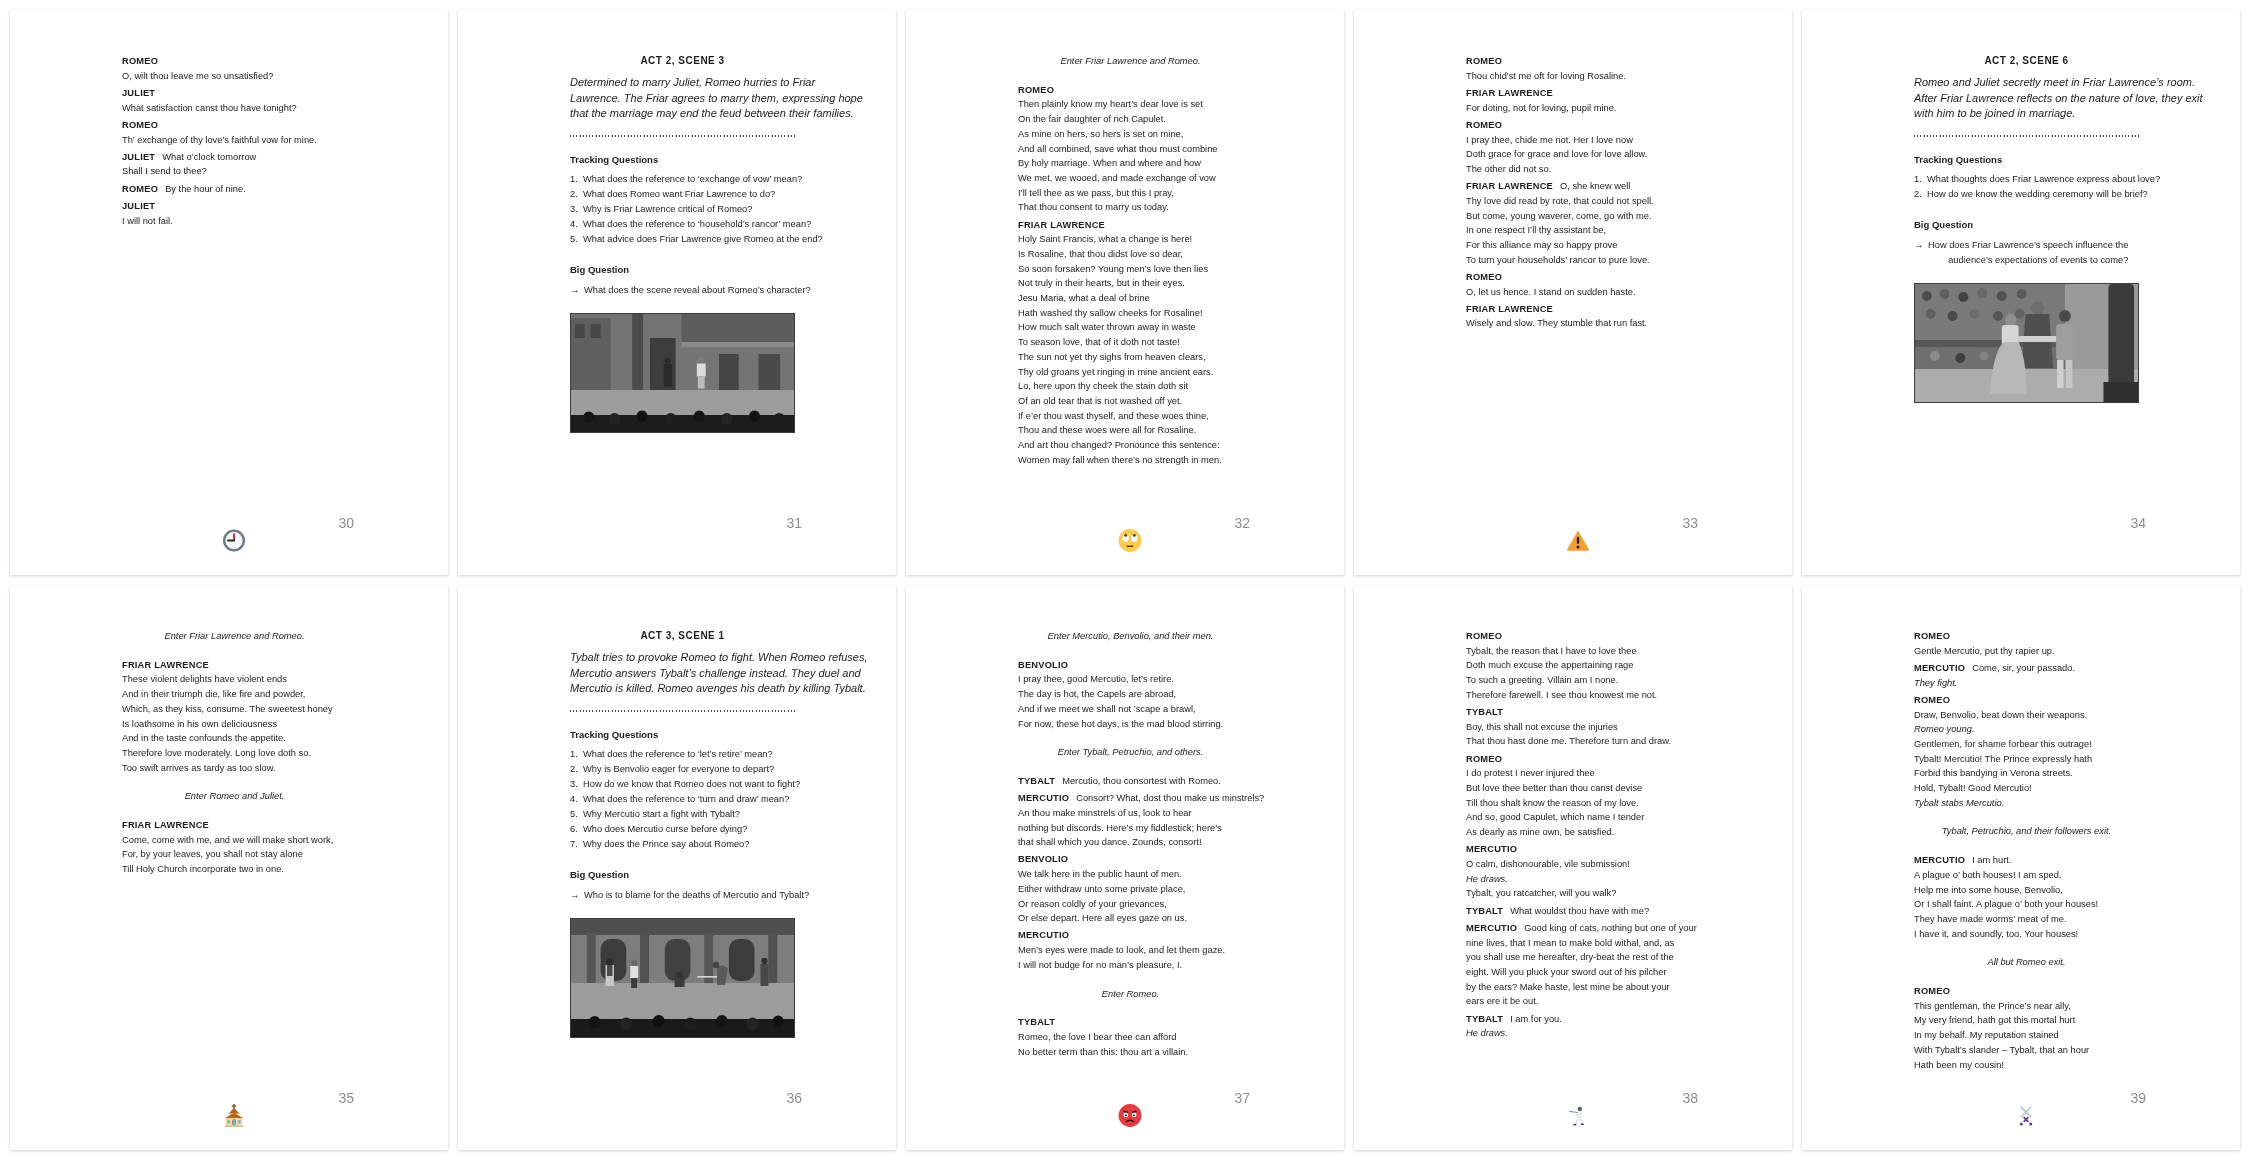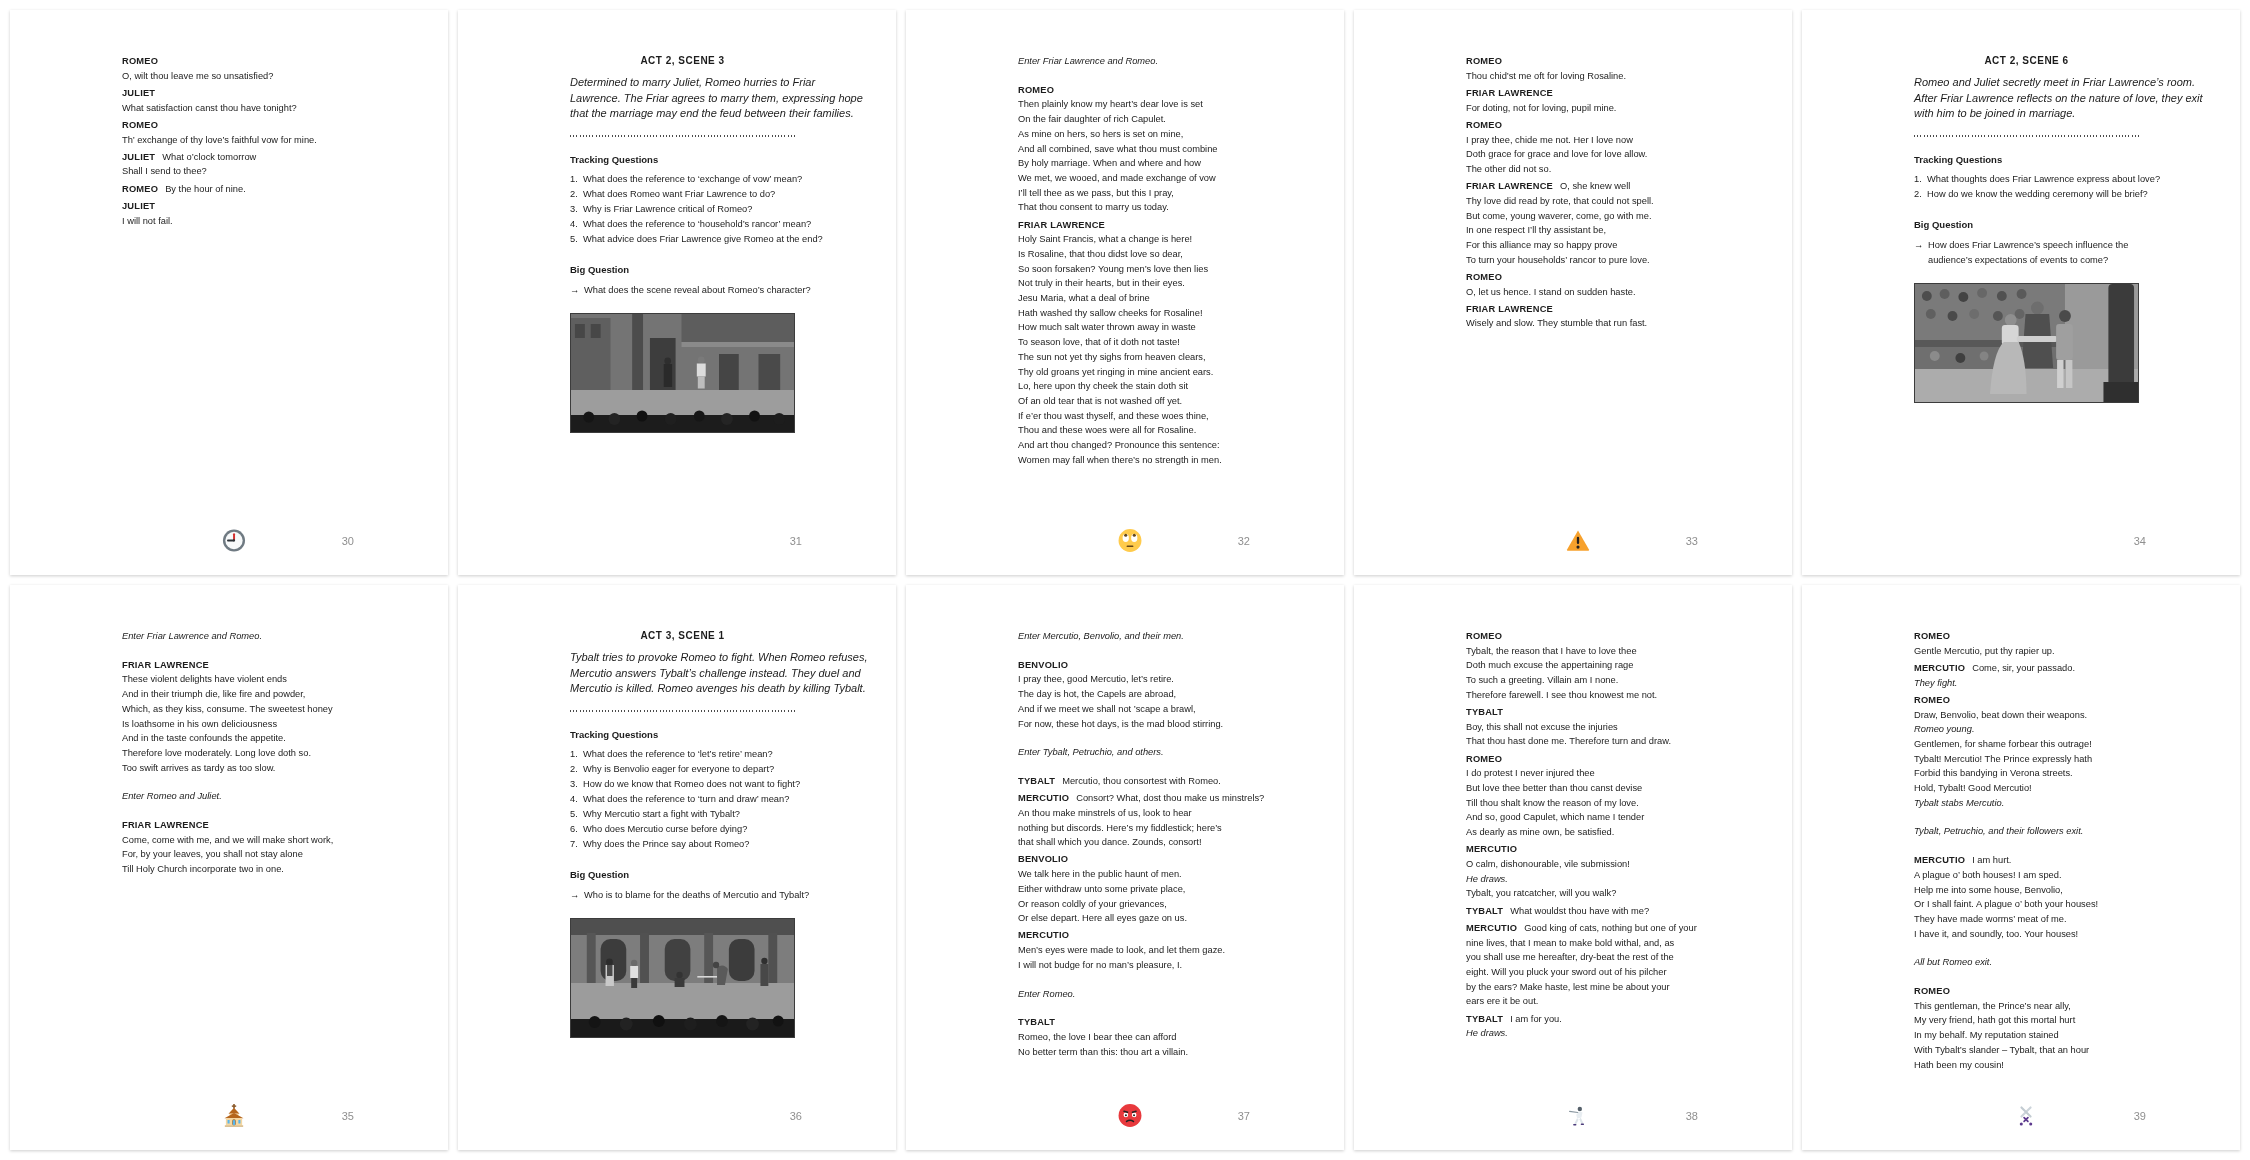--- a/index.html
+++ b/index.html
@@ -8,38 +8,38 @@
         gap:10px;padding:10px;box-sizing:border-box;}
   .page{background:#ffffff;position:relative;box-shadow:0 1px 3px rgba(0,0,0,.20);
         font-family:"Liberation Sans",sans-serif;color:#1c1c1c;}
   .content{position:absolute;left:112px;right:101px;top:44px;bottom:60px;}
   .content > :first-child{margin-top:0 !important;}
 
   .b-line{font-size:9.3px;line-height:14.7px;white-space:nowrap;}
   .b-line b{font-weight:700;letter-spacing:.2px;margin-right:7px;}
   .b-speaker{font-size:9.3px;line-height:14.7px;font-weight:700;letter-spacing:.2px;margin-top:2.5px;white-space:nowrap;}
   .b-spk{margin-top:2.5px;}
-  .b-stage-center{font-size:9.3px;line-height:14.7px;font-style:italic;margin:14px 0;white-space:nowrap;}
+  .b-stage-center{font-size:9.3px;line-height:14.7px;font-style:italic;text-align:center;margin:14px 0;white-space:nowrap;}
   .b-stage-right{font-size:9.3px;line-height:14.7px;font-style:italic;white-space:nowrap;}
   .b-title{font-size:10px;line-height:14.7px;font-weight:700;letter-spacing:.5px;text-align:center;margin-bottom:6.5px;white-space:nowrap;}
   .b-italic{font-size:11px;line-height:15.6px;font-style:italic;white-space:nowrap;}
   .b-divider{margin-top:13px;height:1.6px;
      background:repeating-linear-gradient(90deg,#4a4a4a 0 1px,transparent 1px 3.2px);}
   .b-heading{font-size:9.5px;line-height:15px;font-weight:700;margin:15px 0 5px;}
   .b-q{display:flex;font-size:9.3px;line-height:15px;}
   .b-q .num{flex:0 0 13px;}
   .b-q.arrow{margin-top:6px;}
   .b-q.arrow .num{flex:0 0 14px;}
-  .b-q .qt div{white-space:nowrap;}
+  .b-q .qt div{white-space:nowrap;text-align:right;}
   .b-photo{margin-top:15px;height:120px;border:1px solid #3c3c3c;box-sizing:border-box;background:#8b8b8b;overflow:hidden;}
   .b-photo svg{display:block;width:100%;height:100%;}
 
   .footer-icon{position:absolute;left:50%;margin-left:5px;transform:translateX(-50%);bottom:22px;width:25px;height:25px;}
   .footer-icon svg{display:block;width:100%;height:100%;}
-  .pagenum{position:absolute;right:94px;bottom:28px;font-size:11px;color:#8f8f8f;}
+  .pagenum{position:absolute;right:94px;bottom:44px;font-size:14px;color:#8f8f8f;}
 </style>
 </head>
 <body>
 
 <div class="canvas">
   <div class="grid" id="grid">
       <div class="page">
         <div class="content">
           <div class="b-speaker">ROMEO</div>
           <div class="b-line">O, wilt thou leave me so unsatisfied?</div>

